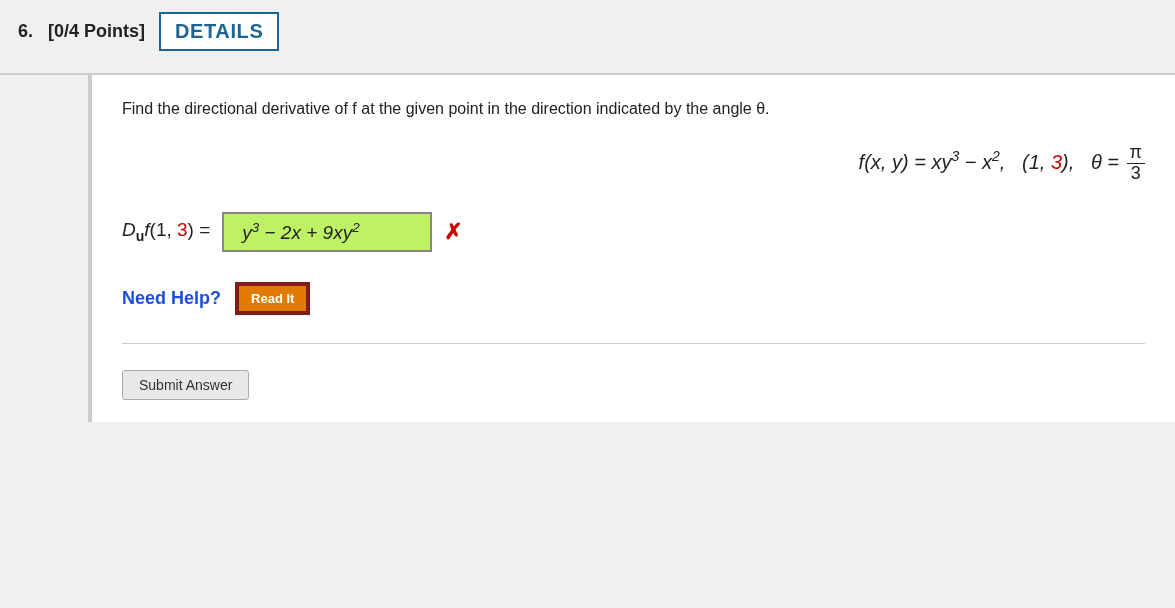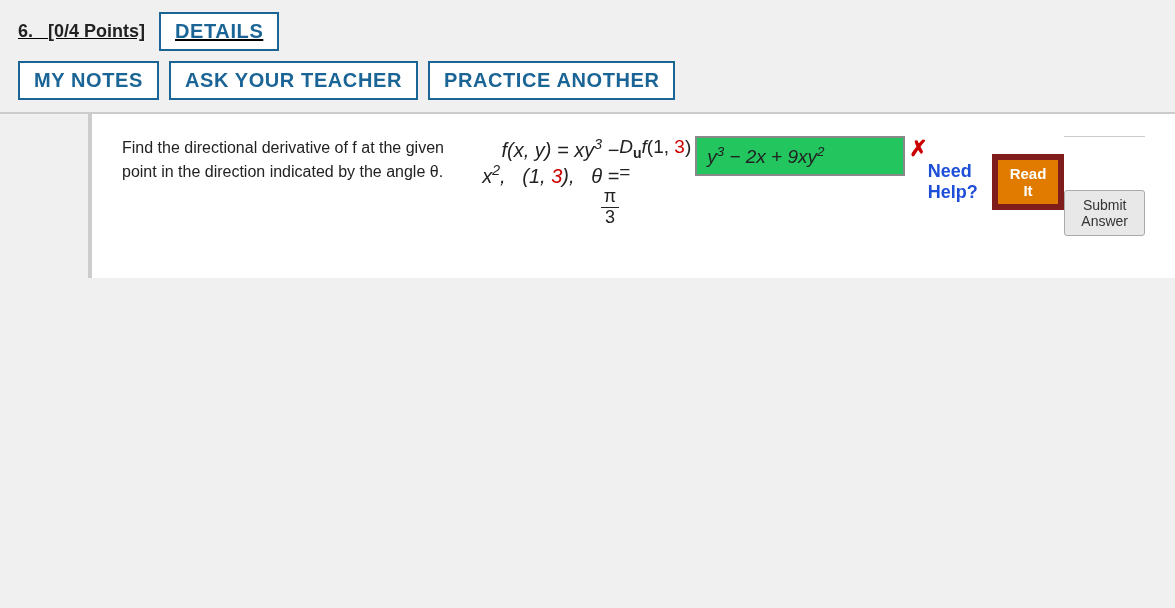--- a/index.html
+++ b/index.html
@@ -12,21 +12,20 @@
     .top-bar {
       background: #f0f0f0;
       padding: 12px 18px;
       border-bottom: 2px solid #ccc;
     }
     .top-row {
       display: flex;
       align-items: center;
       gap: 10px;
       margin-bottom: 10px;
-      text-decoration: underline;
     }
     .question-label {
       font-size: 18px;
       font-weight: bold;
       color: #222;
       margin-right: 4px;
       white-space: nowrap;
     }
     .btn-outline {
       border: 2px solid #1a6496;
@@ -44,21 +43,21 @@
       color: #222;
       margin-left: 8px;
     }
     .bottom-row {
       display: flex;
       align-items: center;
       gap: 10px;
     }
     .problem-wrapper {
       display: flex;
-      flex-direction: row;
+      flex-direction: column;
     }
     .instruction-text {
       font-size: 16px;
       color: #222;
       margin-bottom: 22px;
       line-height: 1.5;
     }
     .math-problem {
       font-size: 20px;
       color: #222;
@@ -79,41 +78,41 @@
       border-bottom: 1px solid #222;
       padding: 0 3px;
       font-size: 18px;
     }
     .fraction .denom {
       padding: 0 3px;
       font-size: 18px;
     }
     .answer-row {
       display: flex;
-      align-items: flex-start;
-      gap: 4px;
+      align-items: center;
+      gap: 12px;
       margin-bottom: 30px;
     }
     .answer-label {
       font-size: 19px;
       color: #222;
     }
     .answer-label .red {
       color: #cc0000;
     }
     .answer-label sub {
       font-size: 14px;
     }
     .answer-box {
       border: 2px solid #888;
-      padding: 6px 10px;
+      padding: 6px 18px;
       font-size: 19px;
       font-style: italic;
       color: #222;
-      background: #22c55e;
+      background: #bef264;
       min-width: 210px;
       display: inline-block;
     }
     .x-mark {
       color: #cc0000;
       font-size: 22px;
       font-weight: bold;
     }
     .need-help-row {
       display: flex;
@@ -121,33 +120,33 @@
       gap: 14px;
       margin-bottom: 28px;
     }
     .need-help-label {
       font-size: 18px;
       font-weight: bold;
       color: #1d4ed8;
     }
     .btn-read-it {
       background: #e07b00;
-      border: 6px solid #7f1d1d;
+      border: 4px solid #7f1d1d;
       color: white;
-      font-size: 15px;
+      font-size: 13px;
       font-weight: bold;
       padding: 5px 12px;
       cursor: pointer;
     }
     .submit-row {
       display: flex;
       align-items: center;
       gap: 0;
       border-top: 1px solid #ccc;
-      padding-top: 33px;
+      padding-top: 26px;
     }
     .btn-submit {
       border: 1px solid #aaa;
       background: #e8e8e8;
       color: #333;
       font-size: 14px;
       padding: 6px 16px;
       cursor: pointer;
       border-radius: 3px;
     }
@@ -178,25 +177,20 @@
 
 <div class="top-bar">
   <div class="top-row">
     <span class="question-label">
       <span>6.</span>
       &nbsp;
       <span>[0/4 Points]</span>
     </span>
     <button class="btn-outline">DETAILS</button>
   </div>
-  <div class="bottom-row">
-    <button class="btn-outline">MY NOTES</button>
-    <button class="btn-outline">ASK YOUR TEACHER</button>
-    <button class="btn-outline">PRACTICE ANOTHER</button>
-  </div>
 </div>
 
 <div class="content-area">
   <div class="left-border"></div>
   <div class="inner-content">
 
     <div class="problem-wrapper">
 
       <div class="instruction-text">Find the directional derivative of f at the given point in the direction indicated by the angle θ.</div>
 

